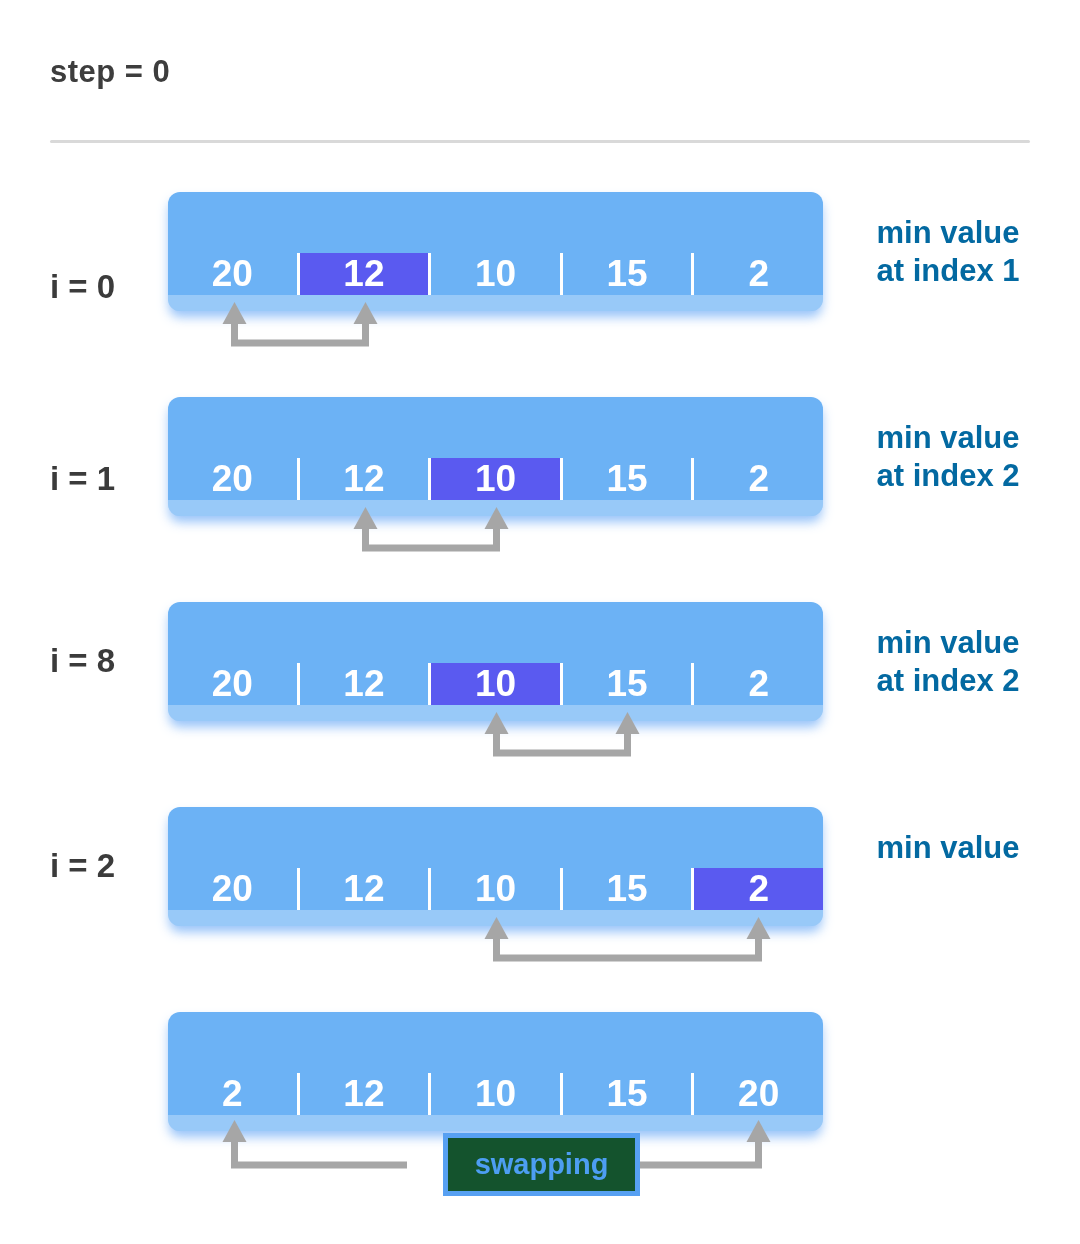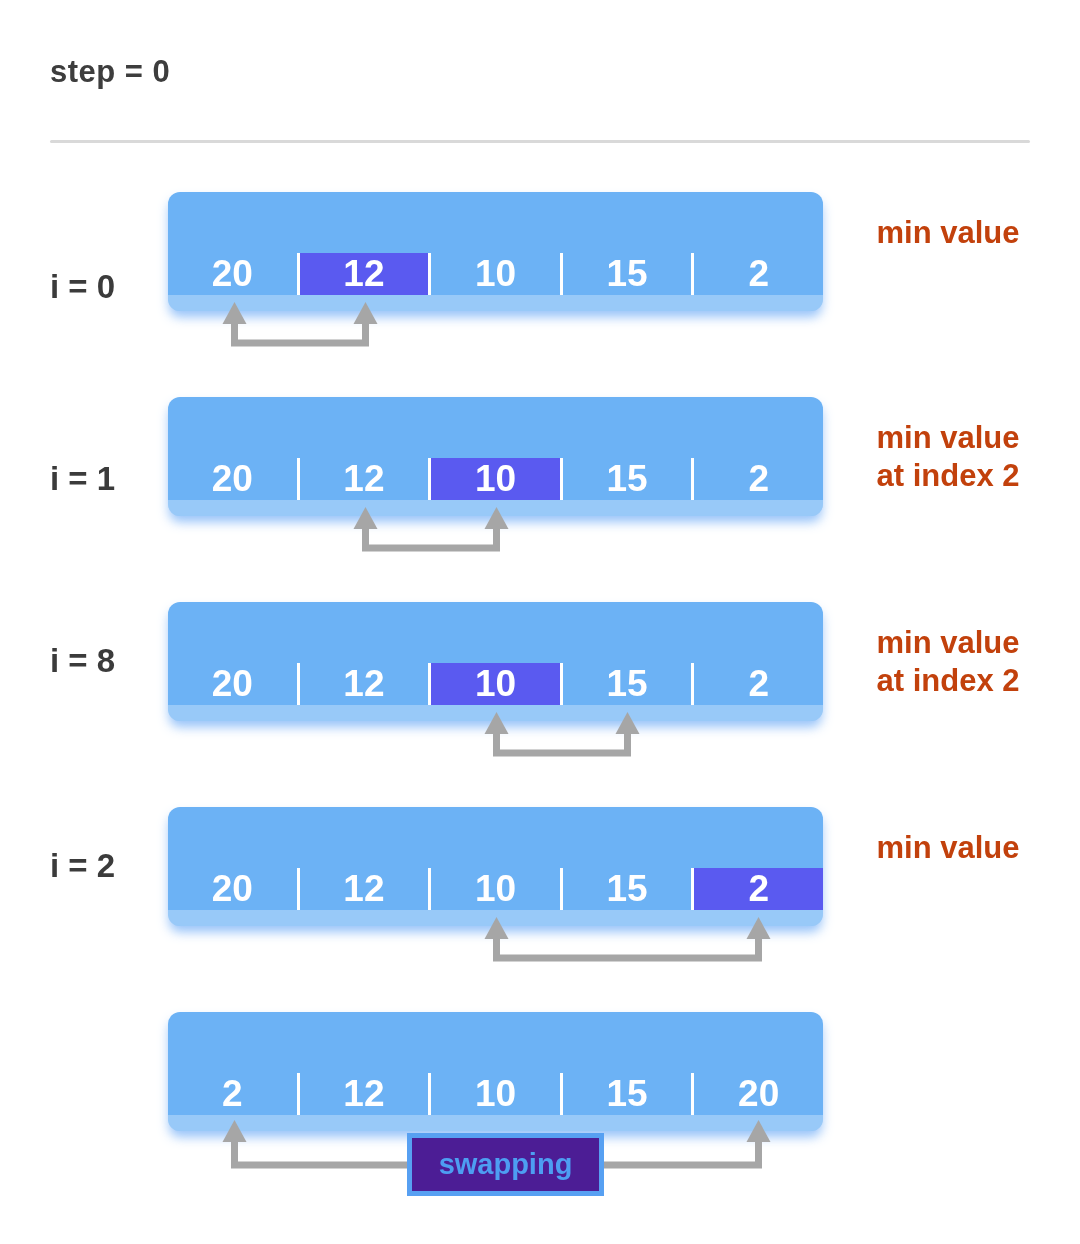--- a/index.html
+++ b/index.html
@@ -38,28 +38,28 @@
   }
   .cell.sep{border-right:3px solid #ffffff;}
   .shine{
     position:absolute;left:0;right:0;bottom:0;height:16px;
     background:rgba(255,255,255,0.30);
     border-radius:0 0 12px 12px;
   }
   .note{
     position:absolute;left:858px;width:180px;
     text-align:center;
-    font-size:31px;font-weight:700;color:#c2410c;line-height:38px;
+    font-size:31px;font-weight:700;color:#0369a1;line-height:38px;
   }
   .arrow-svg{position:absolute;left:0;width:1080px;pointer-events:none;}
   .swap-box{
     position:absolute;box-sizing:border-box;
-    border:5px solid #57a0f2;background:#4c1d95;
+    border:5px solid #57a0f2;background:#14532d;
     display:flex;align-items:center;justify-content:center;
-    font-size:29px;font-weight:700;color:#4d9ef2;
+    font-size:29px;font-weight:700;color:#4d9ef2;margin-left:36px;
   }
 </style>
 </head>
 <body>
 
 <div class="canvas">
   <div class="step-title">step = 0</div>
   <div class="divider"></div>
   <div id="rows">
       <div class="row-label" style="top: 232px; margin-top: 36px;">i = 0</div>
@@ -68,20 +68,21 @@
           <div class="cell sep" style="color: rgb(255, 255, 255);">20</div>
           <div class="cell sep" style="color: rgb(255, 255, 255); background: rgb(90, 90, 240);">12</div>
           <div class="cell sep" style="color: rgb(255, 255, 255);">10</div>
           <div class="cell sep" style="color: rgb(255, 255, 255);">15</div>
           <div class="cell" style="color: rgb(255, 255, 255);">2</div>
         </div>
         <div class="shine"></div>
       </div>
       <div class="note" style="top: 214px;">
         <div>min value</div>
+        <div>at index 1</div>
       </div>
       <svg class="arrow-svg" width="1080" height="70" viewBox="0 297 1080 70" style="top: 297px; height: 70px;">
         <path d="M234.5,324 L234.5,343 L365.5,343 L365.5,324" fill="none" stroke="#a6a6a6" stroke-width="7"></path>
         <polygon points="234.5,302 222.5,324 246.5,324" fill="#a6a6a6"></polygon>
         <polygon points="365.5,302 353.5,324 377.5,324" fill="#a6a6a6"></polygon>
       </svg>
       <div class="row-label" style="top: 460px;">i = 1</div>
       <div class="bar" style="top: 397px; background: rgb(108, 178, 245);">
         <div class="cells">
           <div class="cell sep" style="color: rgb(255, 255, 255);">20</div>

